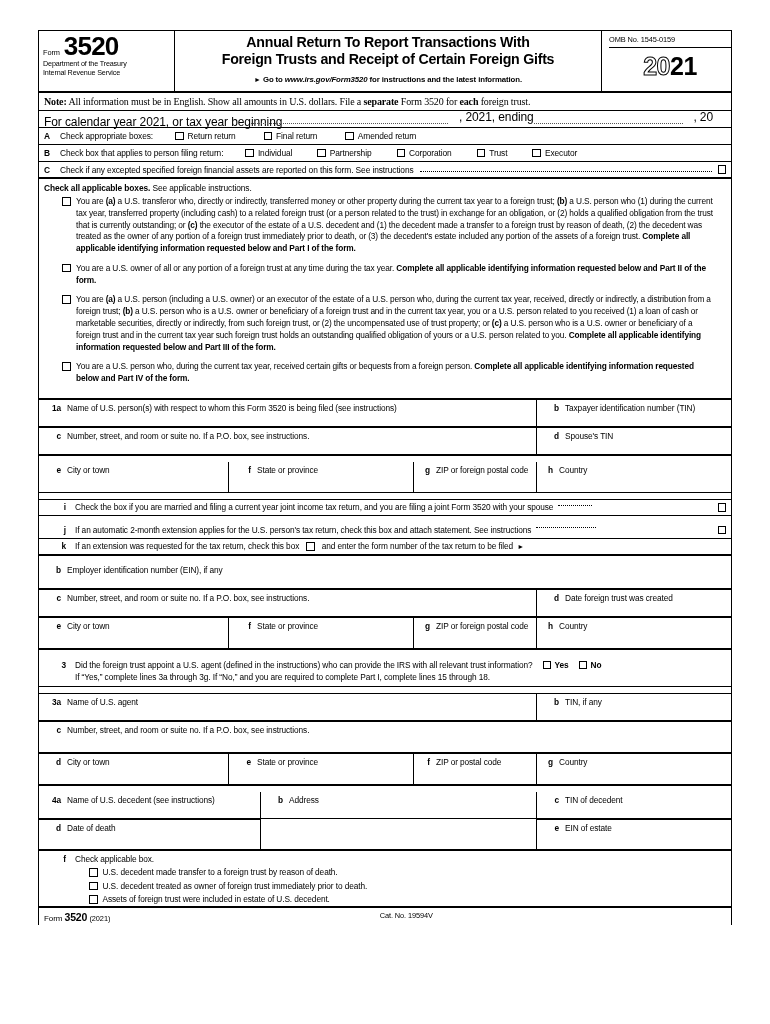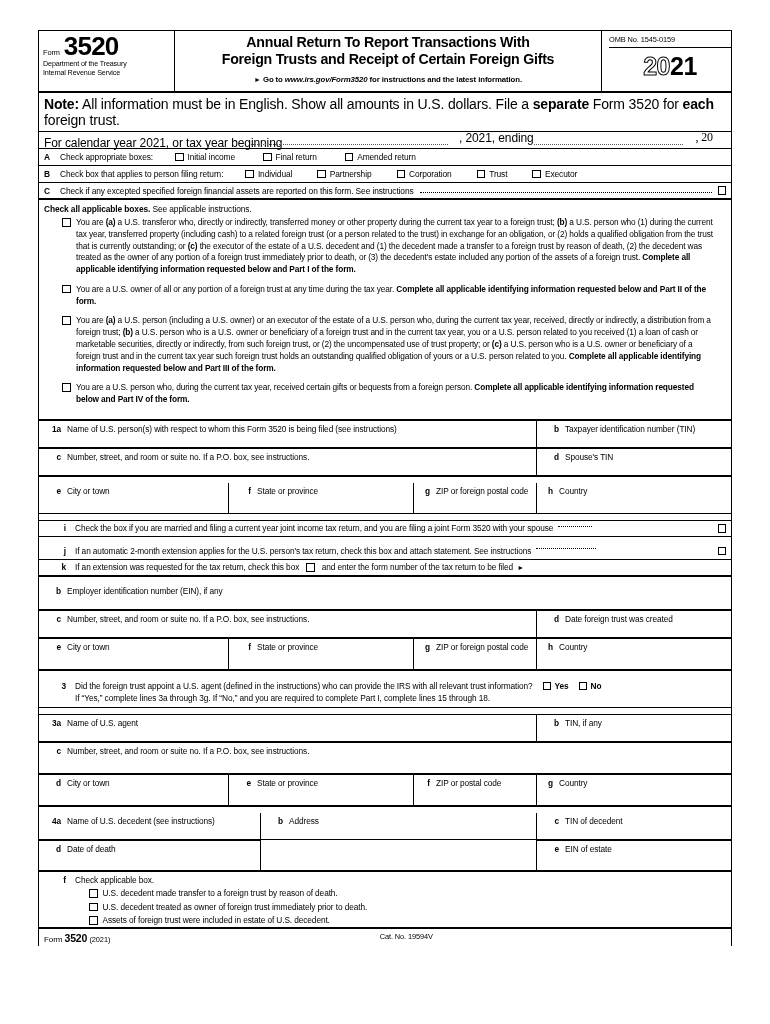--- a/index.html
+++ b/index.html
@@ -91,41 +91,42 @@
     text-stroke: 1px #000;
   }
   .bt1 { border-top: 1px solid #000; }
   .bt2 { border-top: 2.2px solid #000; }
   .bb1 { border-bottom: 1px solid #000; margin-top: 6px; }
   .bb2 { border-bottom: 2.2px solid #000; }
 
   .note-row {
     padding: 3px 5px 3px 5px;
     border-bottom: 1.6px solid #000;
-    font-size: 14px;
+    font-size: 10px;
     letter-spacing: -0.15px;
+    font-family: Liberation Serif, serif;
   }
   .cal-row {
     padding: 3.5px 5px 3.5px 5px;
     border-bottom: 1px solid #000;
     font-size: 12px;
     position: relative;
     height: 17px;
     letter-spacing: -0.1px;
   }
   .cal-dots1 {
     position: absolute; left: 212px; right: 283px; bottom: 3.5px;
     border-bottom: 1px dotted #555;
   }
   .cal-2021 { position: absolute; left: 420px; bottom: 3.5px; }
   .cal-dots2 {
     position: absolute; left: 495px; right: 48px; bottom: 3.5px;
     border-bottom: 1px dotted #555;
   }
-  .cal-20 { position: absolute; right: 18px; bottom: 3.5px; font-family: Liberation Serif, serif; }
+  .cal-20 { position: absolute; right: 18px; bottom: 3.5px; }
 
   .ab-row {
     display: flex; align-items: center;
     padding: 2.5px 5px;
     border-bottom: 1px solid #000;
     font-size: 8.4px;
     height: 17px;
     letter-spacing: -0.1px;
   }
   .ltr { font-weight: bold; width: 16px; flex: none; }
@@ -302,21 +303,21 @@
     <span class="cal-2021">, 2021, ending</span>
     <span class="cal-dots2"></span>
     <span class="cal-20">, 20</span>
   </div>
 
   <div class="ab-row">
     <span class="ltr">A</span>
     <span style="margin-right:22px">Check appropriate boxes:</span>
     <span class="cb-opt" style="margin-right:28px">
       <span class="cb"></span>
-      <span>Initial income</span>
+      <span>Return return</span>
     </span>
     <span class="cb-opt" style="margin-right:28px">
       <span class="cb"></span>
       <span>Final return</span>
     </span>
     <span class="cb-opt">
       <span class="cb"></span>
       <span>Amended return</span>
     </span>
   </div>

